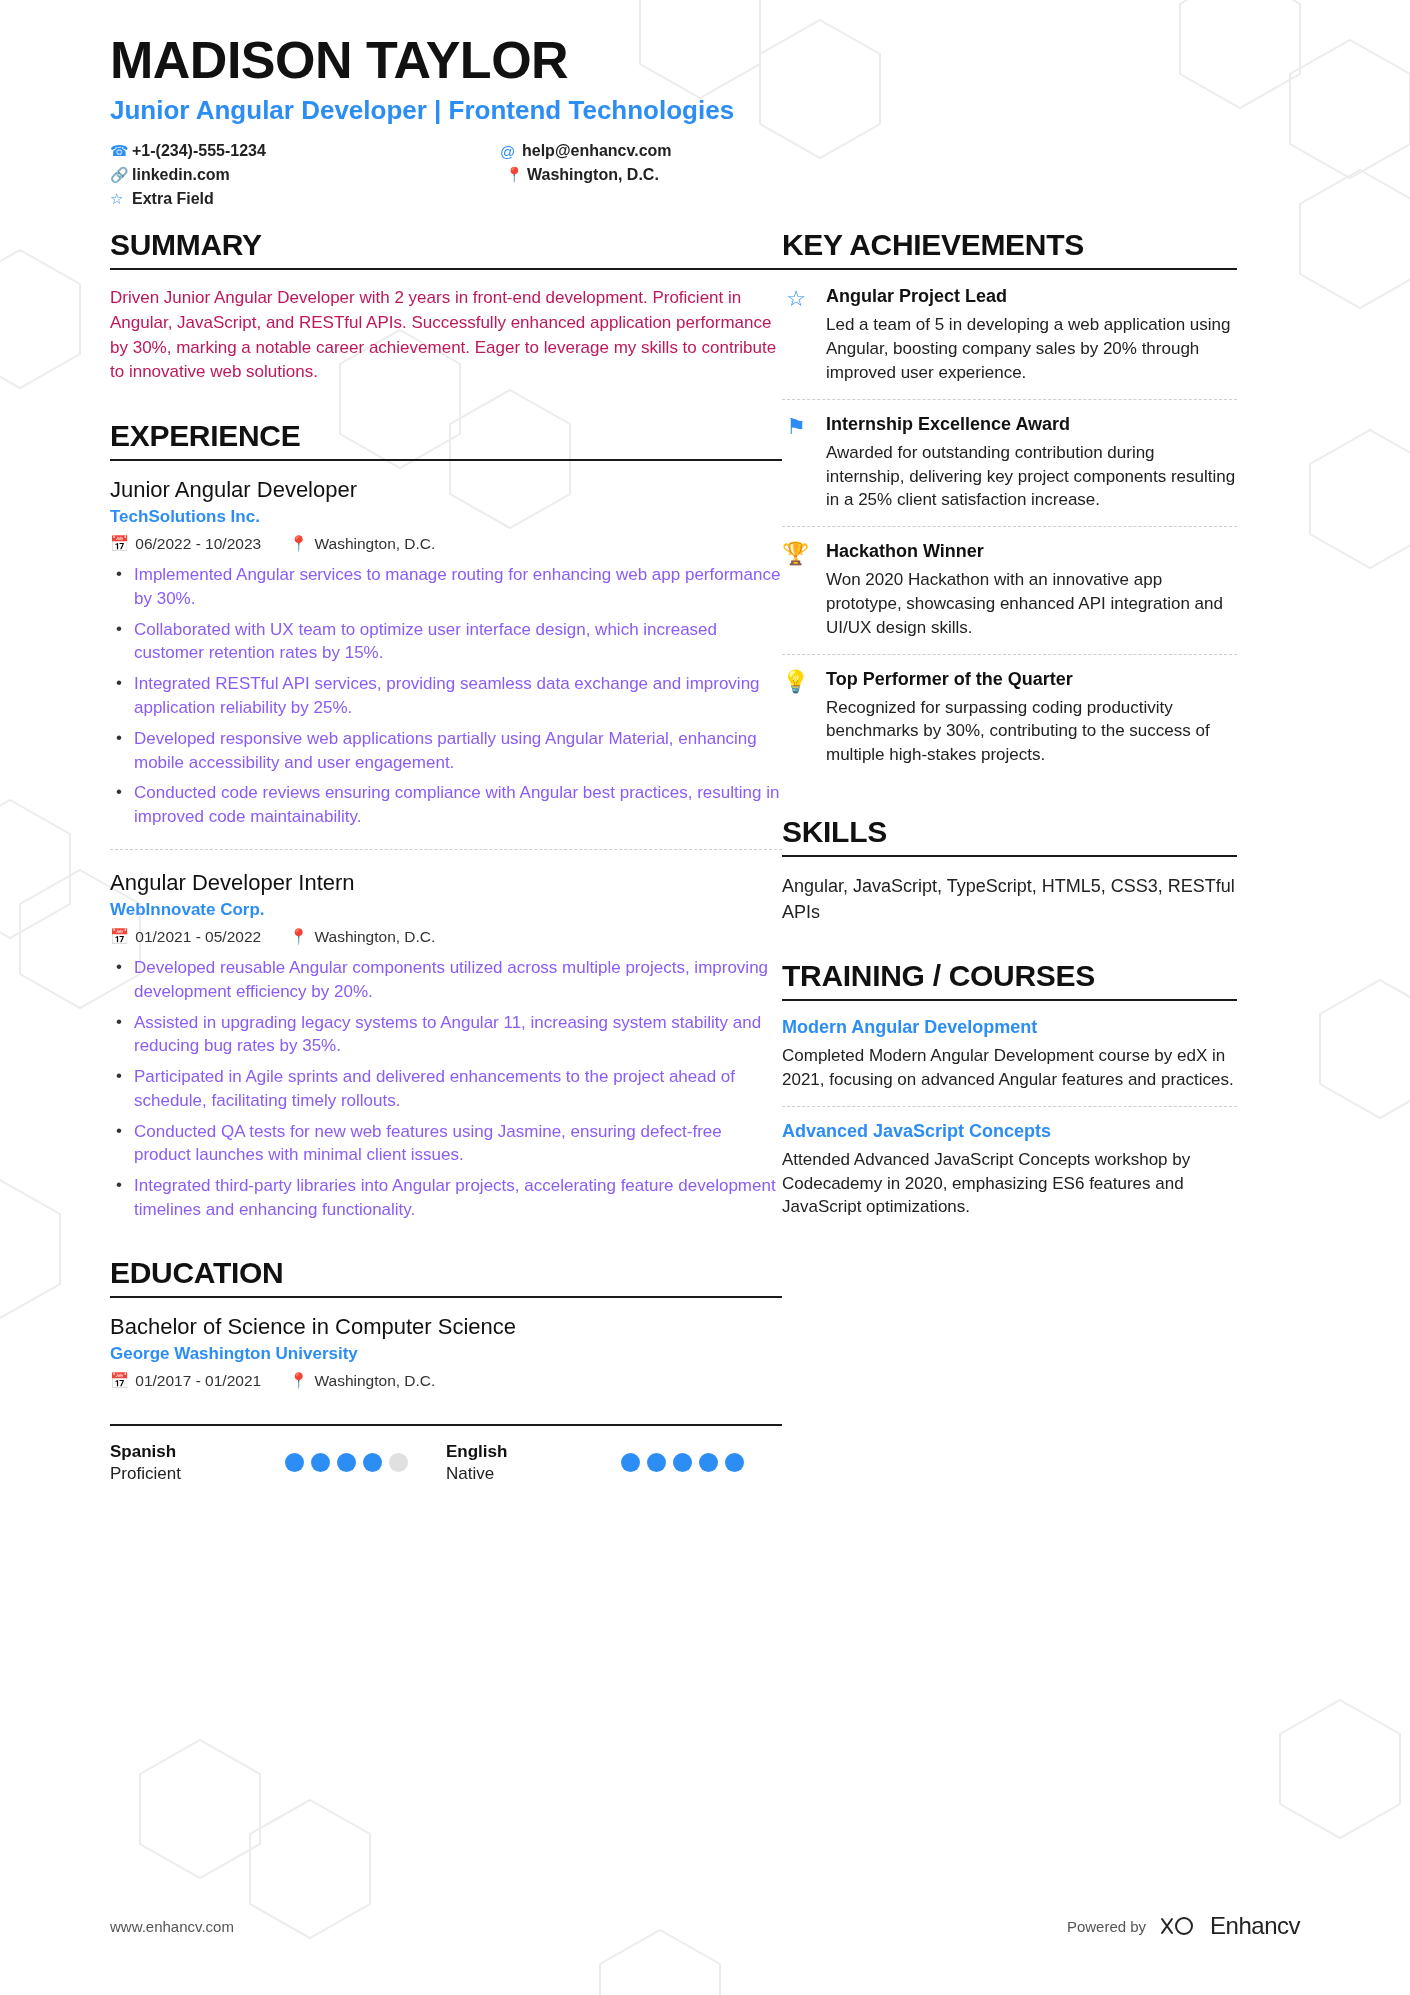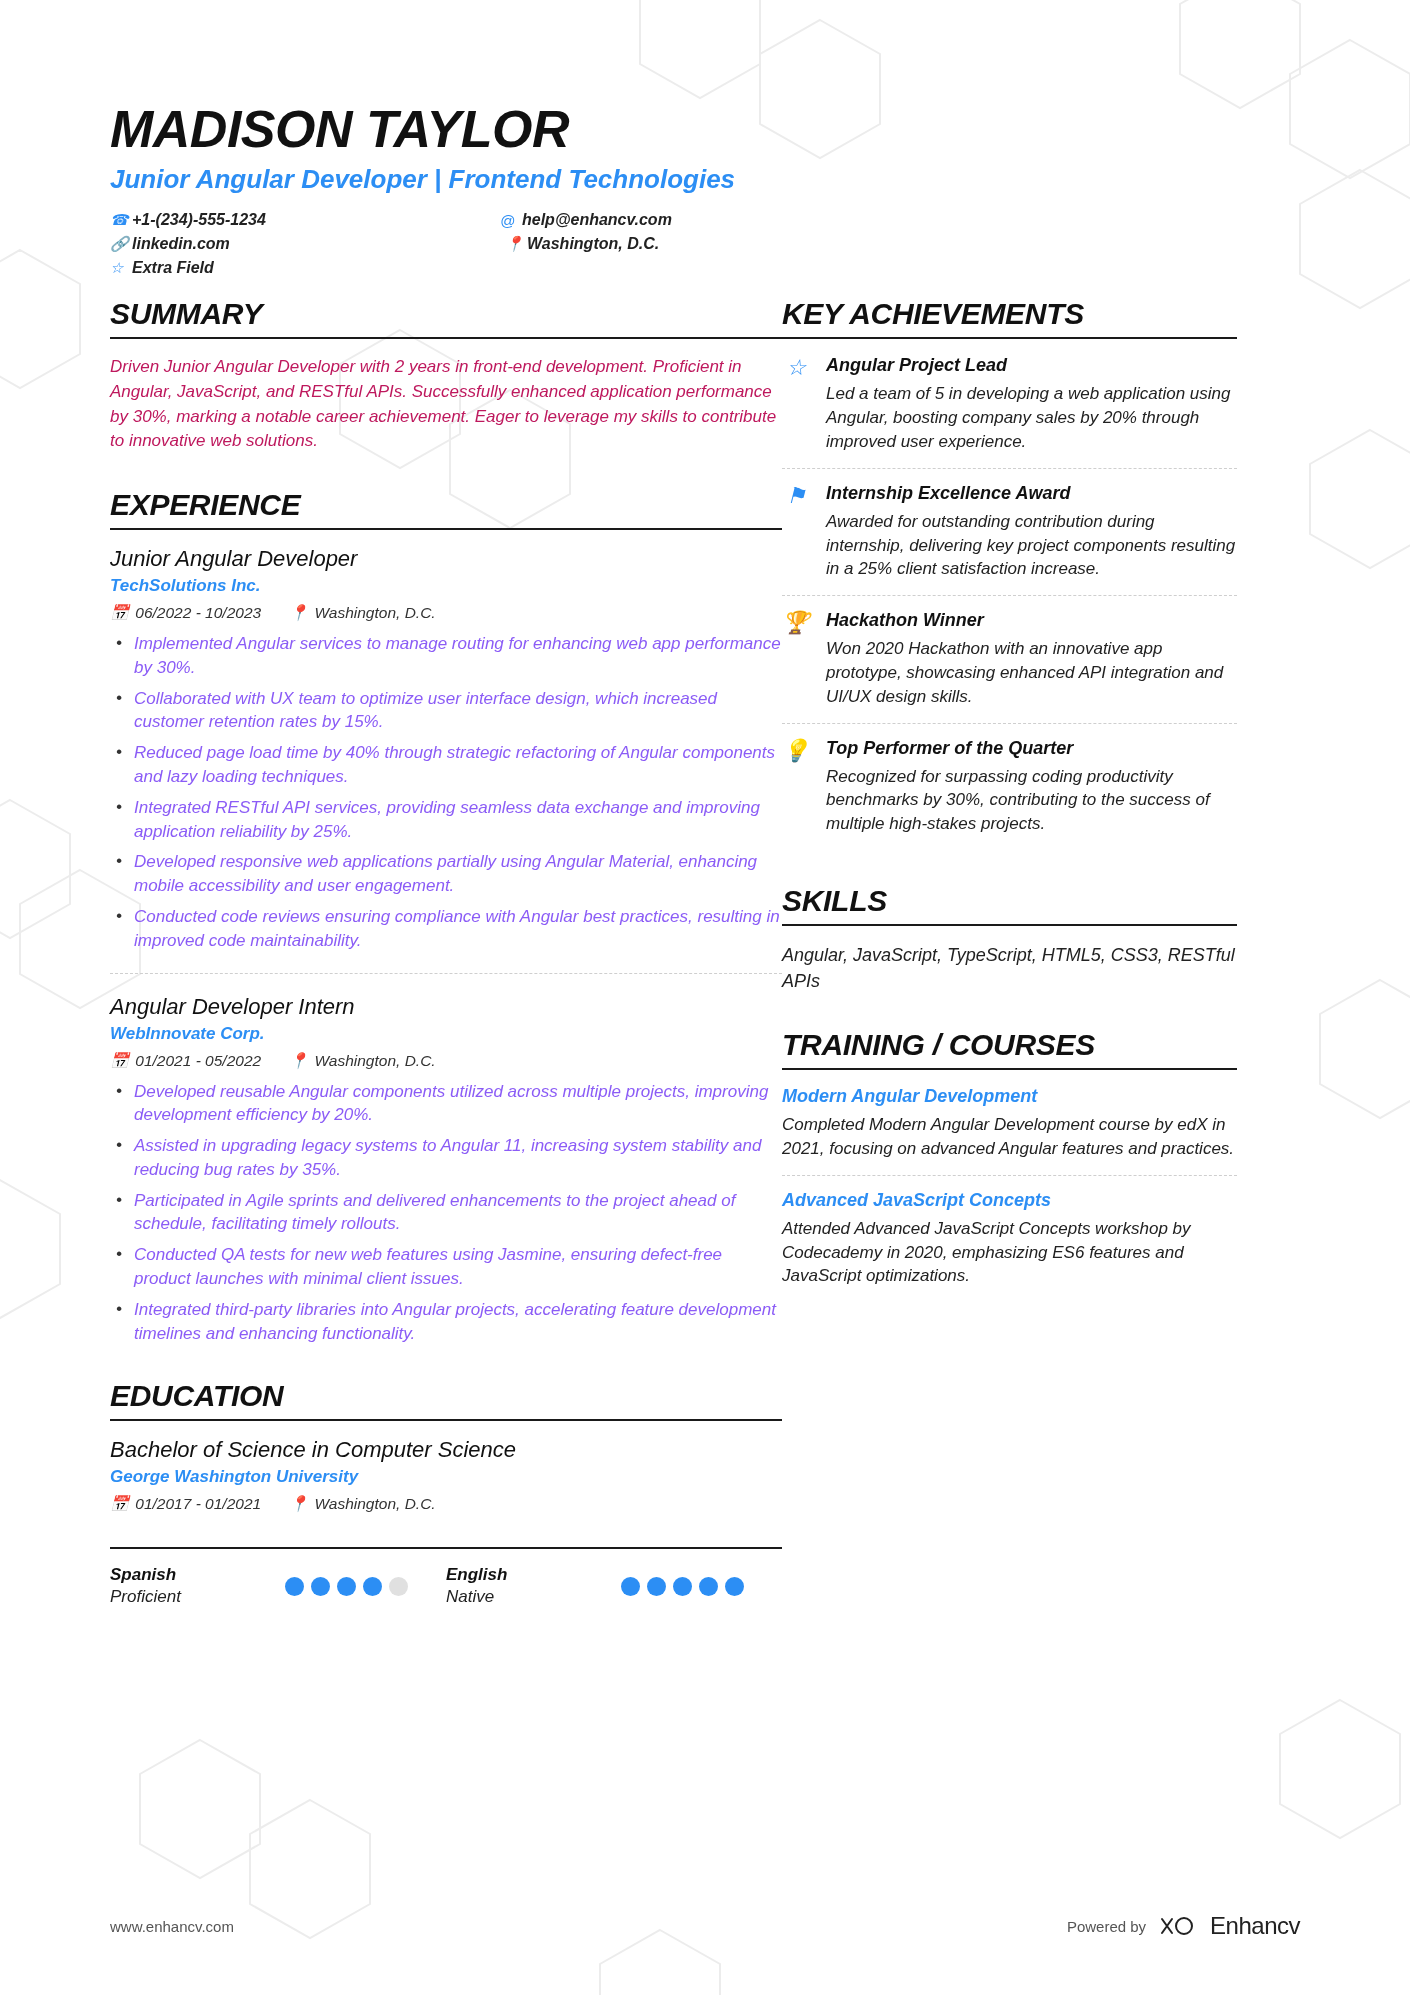--- a/index.html
+++ b/index.html
@@ -17,22 +17,21 @@
     position: absolute;
     inset: 0;
     z-index: 0;
     pointer-events: none;
   }
   .page {
     position: relative;
     z-index: 1;
     width: 1410px;
     height: 1995px;
-    padding: 101px 110px 0 110px;
-    font-style: italic;
+    padding: 32px 110px 0 110px;
   }
   
   .name {
     font-size: 52px;
     font-weight: bold;
     letter-spacing: -0.5px;
     color: #111;
     margin: 0 0 6px 0;
     line-height: 1.1;
   }
@@ -312,21 +311,20 @@
             <div>
               <span class="ic">📅</span><span>06/2022 - 10/2023</span>
             </div>
             <div>
               <span class="ic">📍</span><span>Washington, D.C.</span>
             </div>
           </div>
           <ul class="bullets">
             <li>Implemented Angular services to manage routing for enhancing web app performance by 30%.</li>
             <li>Collaborated with UX team to optimize user interface design, which increased customer retention rates by 15%.</li>
-            <li>Reduced page load time by 40% through strategic refactoring of Angular components and lazy loading techniques.</li>
             <li>Integrated RESTful API services, providing seamless data exchange and improving application reliability by 25%.</li>
             <li>Developed responsive web applications partially using Angular Material, enhancing mobile accessibility and user engagement.</li>
             <li>Conducted code reviews ensuring compliance with Angular best practices, resulting in improved code maintainability.</li>
           </ul>
         </div>
 
         <div class="entry-divider"></div>
 
         <div class="entry">
           <div class="job-title">Angular Developer Intern</div>

